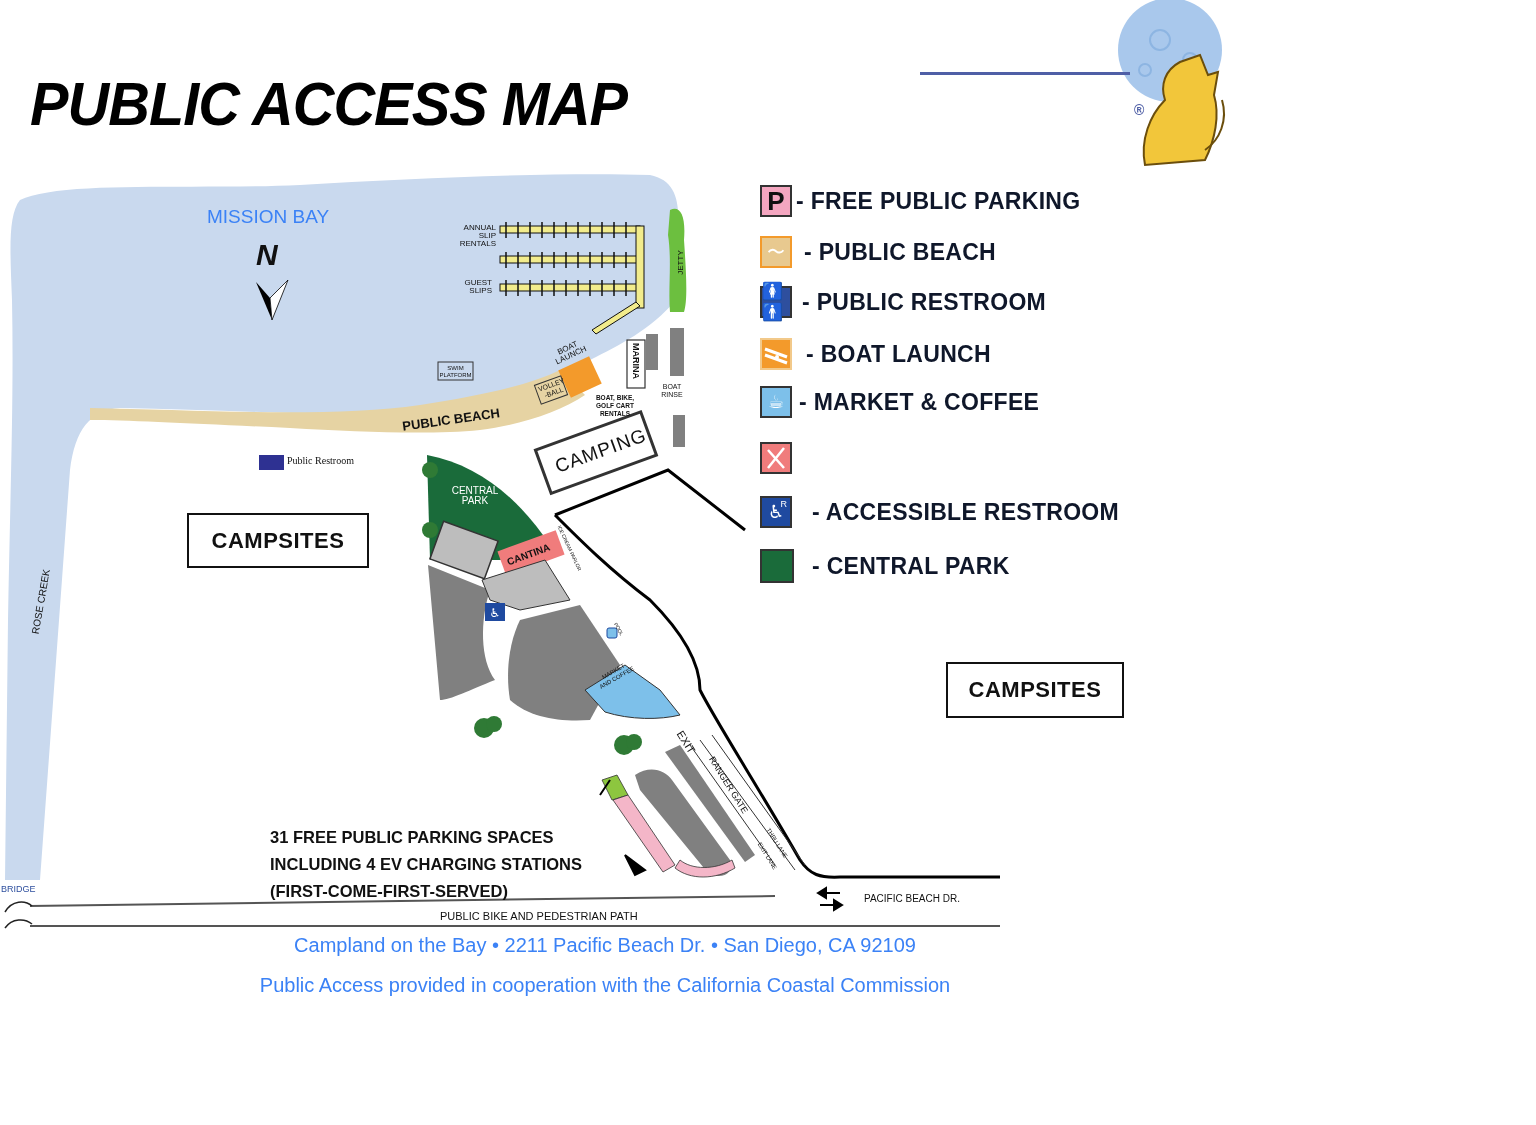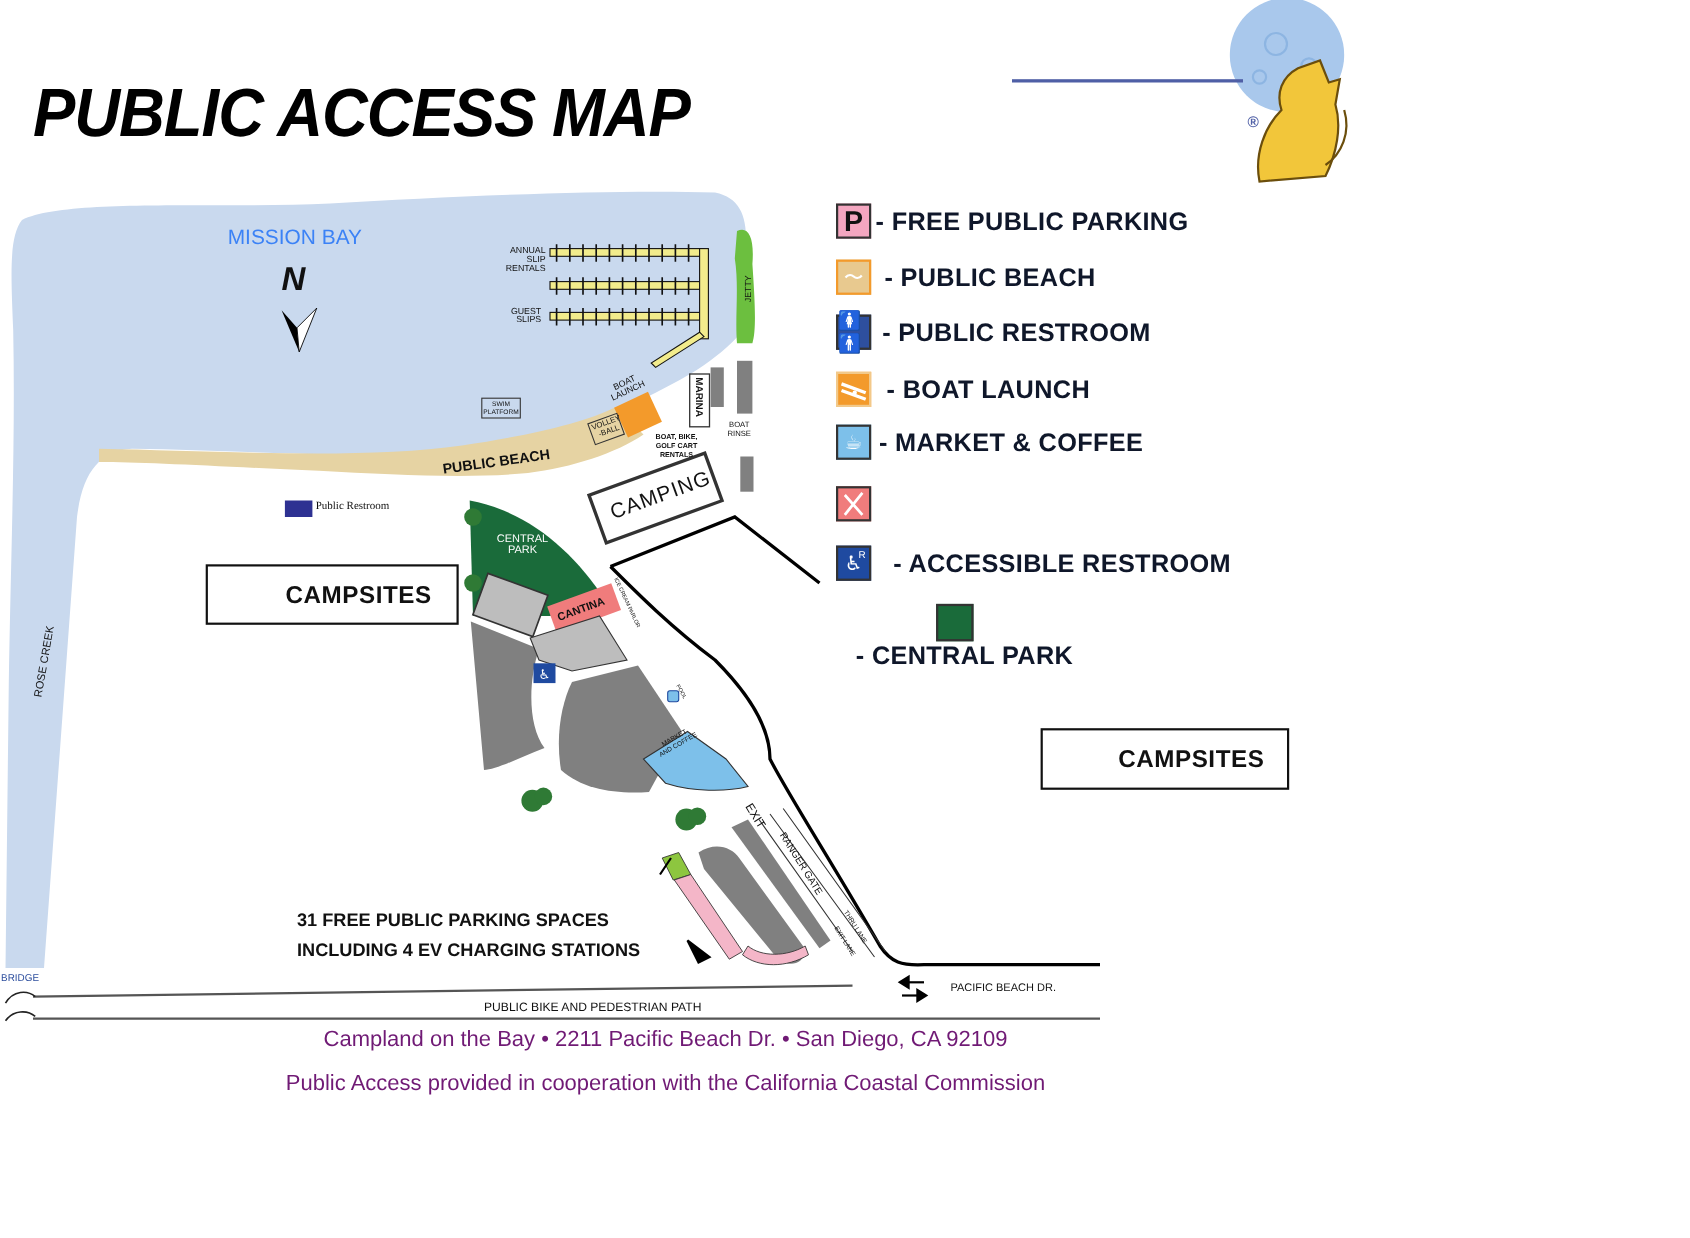--- a/index.html
+++ b/index.html
@@ -4,23 +4,23 @@
 <style>
   html, body { margin: 0; padding: 0; background: #ffffff; }
   body { width: 1536px; height: 1125px; position: relative; overflow: hidden; font-family: "Liberation Sans", "DejaVu Sans", sans-serif; color: #111; }
   .abs { position: absolute; }
   #map-svg { position: absolute; left: 0; top: 0; width: 1536px; height: 1125px; }
   .title { left: 30px; top: 68px; font-size: 62px; font-weight: bold; font-style: italic; letter-spacing: -1px; transform: scaleX(0.93); transform-origin: left top; color: #000; }
   .logo-text { font-weight: bold; color: #4f5fa6; font-size: 40px; line-height: 1; }
   .legend-item { position: absolute; left: 760px; display: flex; align-items: center; }
   .legend-icon { width: 32px; height: 32px; border: 2px solid #333; box-sizing: border-box; display: flex; align-items: center; justify-content: center; }
   .legend-label { font-size: 23px; font-weight: bold; color: #0f172a; margin-left: 10px; letter-spacing: 0.3px; }
-  .campsites { position: absolute; border: 2px solid #111; background: #fff; display: flex; align-items: center; justify-content: center; font-weight: 900; font-size: 22px; letter-spacing: 0.5px; padding-left: 48px; }
+  .campsites { position: absolute; border: 2px solid #111; background: #fff; display: flex; align-items: center; justify-content: center; font-weight: 900; font-size: 22px; letter-spacing: 0.5px; }
   .parking-note { position: absolute; left: 270px; top: 824px; width: 370px; font-weight: bold; font-size: 16.5px; line-height: 27px; }
-  .footer { position: absolute; left: 0; width: 1210px; text-align: center; font-size: 20px; color: #701a75; }
+  .footer { position: absolute; left: 0; width: 1210px; text-align: center; font-size: 20px; color: #3b82f6; }
   .small { font-size: 8px; }
 </style>
 </head>
 <body>
 
 <svg id="map-svg" viewBox="0 0 1536 1125" xmlns="http://www.w3.org/2000/svg">
 
   <path d="M20,200 C60,180 200,190 300,185 C420,178 560,172 650,175 C675,180 680,200 678,230 L676,300 C650,330 620,345 590,360 C560,380 530,395 470,410 C380,420 250,410 120,408 C90,410 75,430 70,470 L40,880 L5,880 L8,620 C10,500 14,400 12,300 C10,250 8,215 20,200 Z" fill="#c9d9ee"></path>
 
   <path d="M90,408 C200,410 330,418 420,405 C480,396 530,385 560,370 L585,395 C560,412 520,425 480,430 C430,435 360,432 290,428 C200,424 130,420 90,420 Z" fill="#e6d3a3"></path>
@@ -181,21 +181,21 @@
   </div>
 
   <div class="legend-item" style="top:496px;">
     <div class="legend-icon" style="background:#1f4aa0; position:relative;">
       <span style="color:#fff; font-size:18px;">♿</span>
       <span style="position:absolute; right:3px; top:1px; color:#fff; font-size:9px;">R</span>
     </div>
     <span class="legend-label" style="margin-left:20px;">- ACCESSIBLE RESTROOM</span>
   </div>
 
-  <div class="legend-item" style="top:549px;flex-direction:column;">
+  <div class="legend-item" style="top:549px;">
     <div class="legend-icon" style="background:#1a6b3a; width:34px; height:34px;"></div>
     <span class="legend-label" style="margin-left:18px;">- CENTRAL PARK</span>
   </div>
 </div>
 
 <div class="abs" style="left:207px; top:206px; font-size:19px; color:#3b82f6;">MISSION BAY</div>
 <div class="abs" style="left:256px; top:238px; font-size:30px; font-weight:900; font-style:italic;">N</div>
 
 <div class="abs small" style="left:446px; top:224px; text-align:right; width:50px; line-height:8px;">
   <div>ANNUAL</div>
@@ -254,16 +254,17 @@
 <div class="abs" style="left:674px; top:736px; transform:rotate(58deg); font-size:11px;">EXIT</div>
 <div class="abs" style="left:696px; top:780px; transform:rotate(58deg); font-size:9px;">RANGER GATE</div>
 <div class="abs" style="left:760px; top:840px; transform:rotate(58deg); font-size:6px;">THRU LANE</div>
 <div class="abs" style="left:752px; top:853px; transform:rotate(58deg); font-size:6px;">EXIT LANE</div>
 <div class="abs" style="left:864px; top:893px; font-size:10px;">PACIFIC BEACH DR.</div>
 <div class="abs" style="left:440px; top:910px; font-size:11px;">PUBLIC BIKE AND PEDESTRIAN PATH</div>
 
 <div class="parking-note">
   <div>31 FREE PUBLIC PARKING SPACES</div>
   <div>INCLUDING 4 EV CHARGING STATIONS</div>
+  <div>(FIRST-COME-FIRST-SERVED)</div>
 </div>
 
 <div class="footer" style="top:934px;">Campland on the Bay • 2211 Pacific Beach Dr. • San Diego, CA  92109</div>
 <div class="footer" style="top:974px;">Public Access provided in cooperation with the California Coastal Commission</div>
 
 </body></html>

